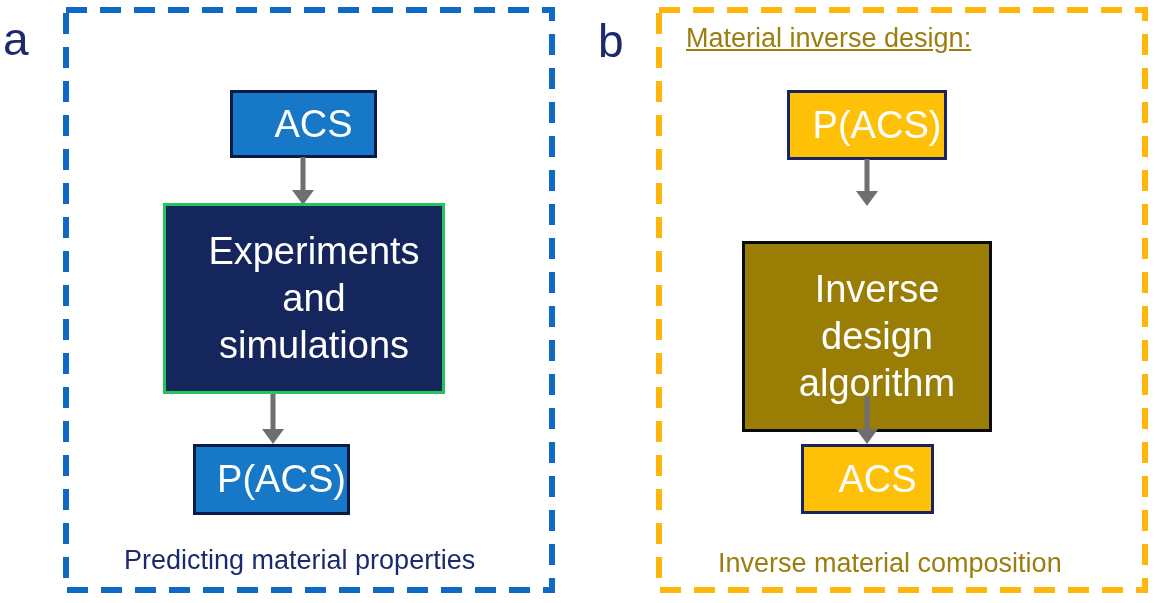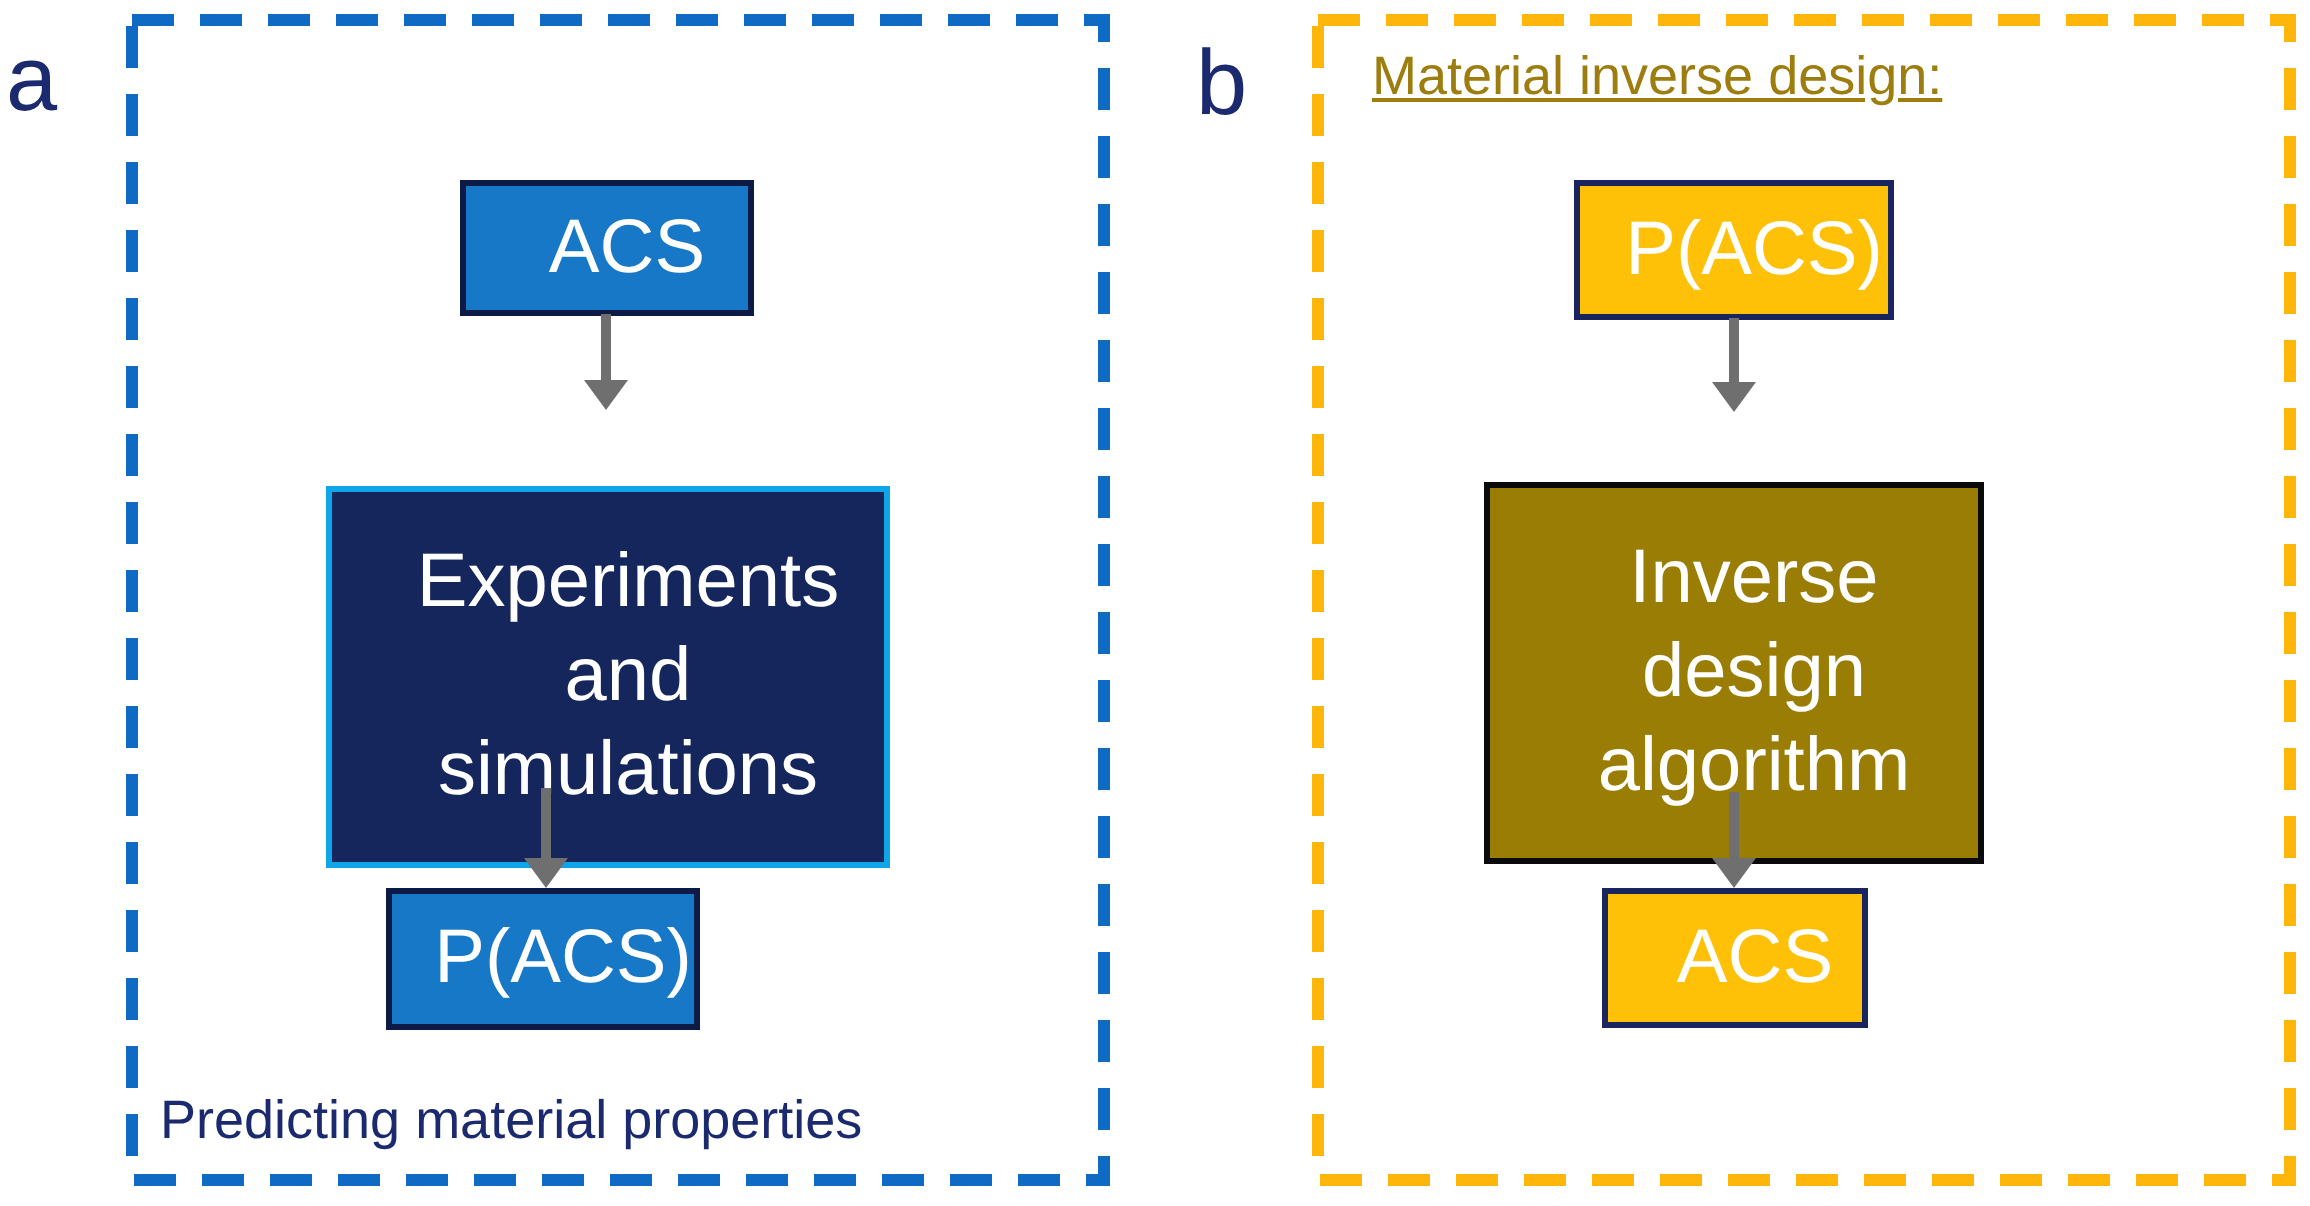--- a/index.html
+++ b/index.html
@@ -33,32 +33,33 @@
     box-sizing: border-box;
     color: #ffffff;
     font-size: 38px;
     text-align: center;
     padding-left: 20px;
   }
   .mid-box { white-space: pre-line; line-height: 47px; font-size: 38px; }
 
   
   .a-small { background: #1778c8; border: 3px solid #0c1b45; }
-  .a-mid   { background: #14265c; border: 3px solid #0ea5e9; margin-top: 40px; }
+  .a-mid   { background: #14265c; border: 3px solid #22c55e; }
   .a-text  { color: #1b2a6e; }
 
   
   .b-small { background: #ffc107; border: 3px solid #1a2560; }
   .b-mid   { background: #9a7d04; border: 3px solid #0a0a0a; margin-top: 35px; }
   .b-text  { color: #9c7d0e; }
 
   .caption {
     position: absolute;
     font-size: 27px;
     white-space: nowrap;
+    margin-left: 44px;
   }
 
   .arrow { position: absolute; width: 22px; }
   .arrow-stem {
     position: absolute;
     left: 50%;
     top: 0;
     transform: translateX(-50%);
     width: 5px;
     height: calc(100% - 13px);
@@ -127,14 +128,15 @@
 design
 algorithm</div>
 
   <div class="arrow" style="left:856px; top:396px; height:48px;">
     <div class="arrow-stem"></div>
     <div class="arrow-head"></div>
   </div>
 
   <div class="flow-box b-small" style="left:801px; top:444px; width:133px; height:70px;">ACS</div>
 
+  <div class="caption b-text" style="left:674px; top:548px;">Inverse material composition</div>
 
 </div>
 
 </body></html>

